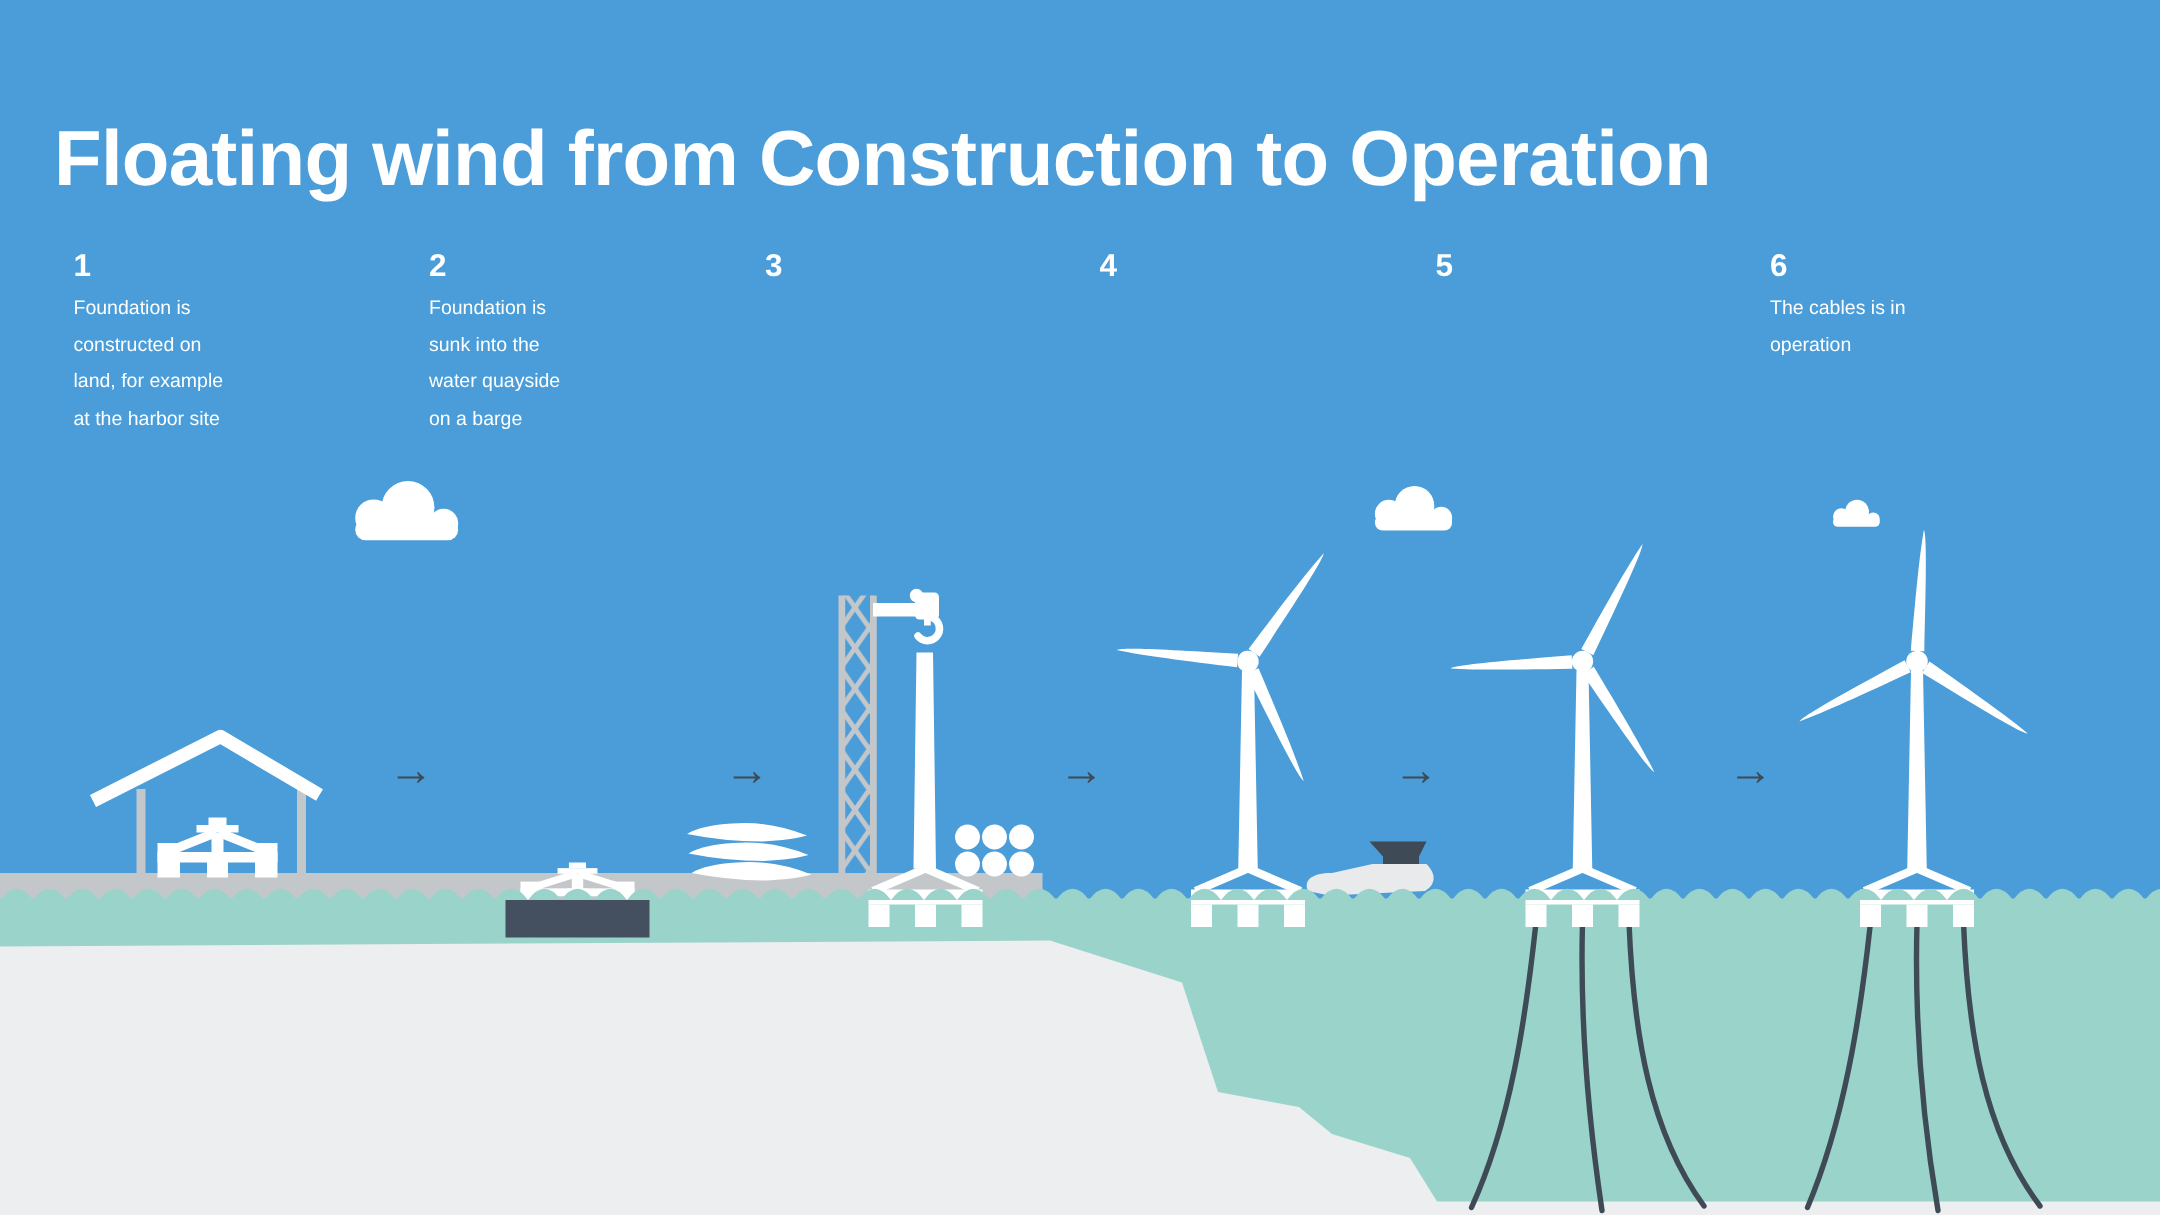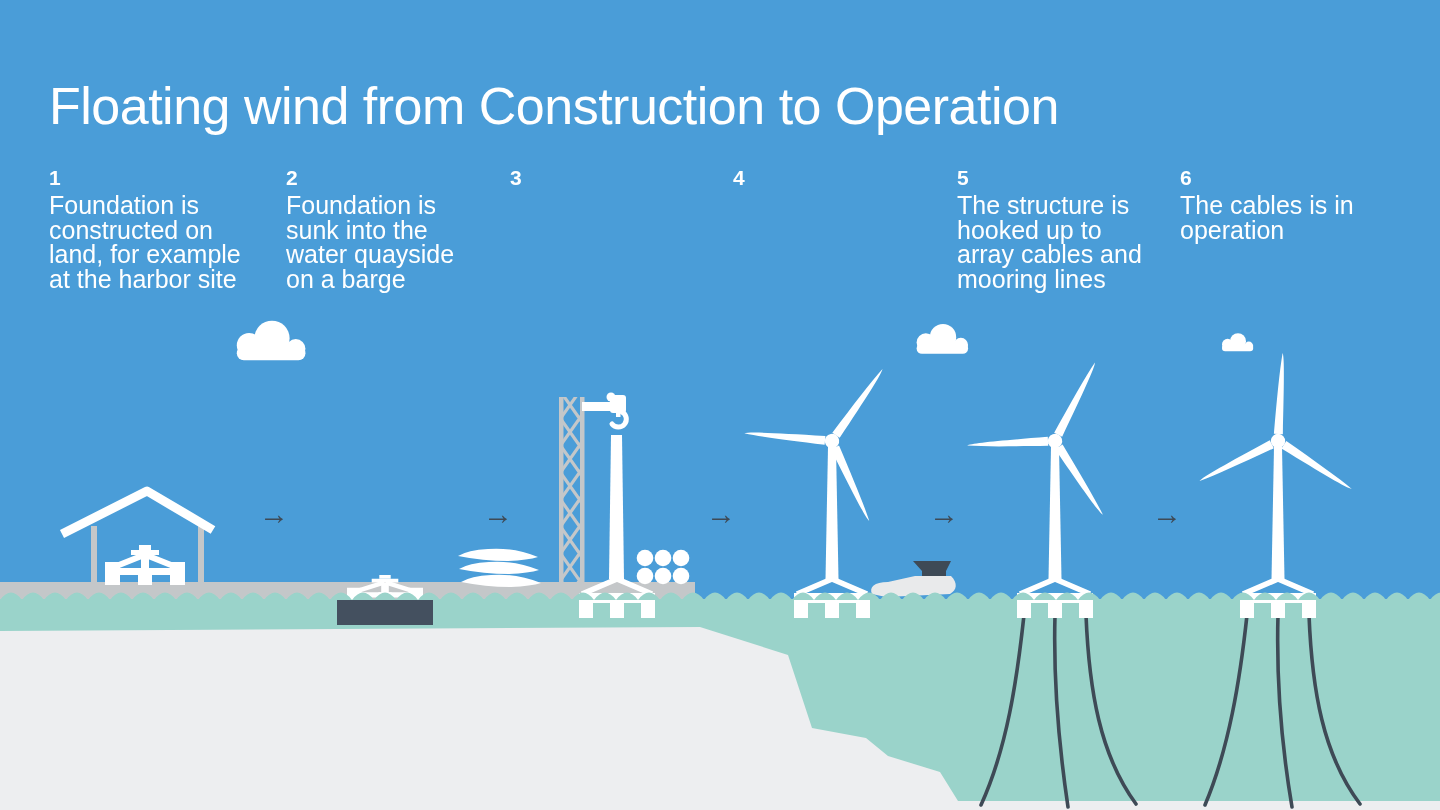--- a/index.html
+++ b/index.html
@@ -7,27 +7,27 @@
     --ink:#3E4A56; --barge:#44505F; --ship:#E9EAEB; --white:#FFFFFF;
   }
   html,body{margin:0;padding:0;}
   .canvas{
     position:relative; width:1440px; height:810px; overflow:hidden;
     background:var(--sky);
     font-family:"Liberation Sans", sans-serif;
   }
   .scene{position:absolute; left:0; top:0; width:1440px; height:810px;}
   .title{
-    position:absolute; left:49px; top:42px; width:1340px;
-    color:var(--white); font-size:52px; font-weight:normal; letter-spacing:-0.5px;
+    position:absolute; left:36px; top:42px; width:1340px;
+    color:var(--white); font-size:52px; font-weight:bold; letter-spacing:-0.5px;
     line-height:1.15;
   }
   .step{position:absolute; top:165px; width:218px; color:var(--white);}
   .step .num{font-size:21px; font-weight:bold; line-height:26px;}
-  .step .txt{font-size:25px; line-height:24.5px; white-space:pre-line; margin-top:2px;}
+  .step .txt{font-size:13px; line-height:24.5px; white-space:pre-line; margin-top:2px;}
   .step1{left:49px;} .step2{left:286px;} .step3{left:510px;}
   .step4{left:733px;} .step5{left:957px;} .step6{left:1180px;}
   .arrow{
     position:absolute; top:499px; color:var(--ink);
     font-size:30px; font-weight:600; line-height:30px;
   }
   .a1{left:259px;} .a2{left:483px;} .a3{left:706px;} .a4{left:929px;} .a5{left:1152px;}
   
   .c-white{fill:var(--white);} .c-sea{fill:var(--sea);} .c-quay{fill:var(--quay);}
   .c-seabed{fill:var(--seabed);} .c-ink{fill:var(--ink);} .c-barge{fill:var(--barge);}
@@ -184,24 +184,20 @@
 on a barge</div>
   </div>
   <div class="step step3">
     <div class="num">3</div>
   </div>
   <div class="step step4">
     <div class="num">4</div>
   </div>
   <div class="step step5">
     <div class="num">5</div>
-    <div class="txt">The structure is
-hooked up to
-array cables and
-mooring lines</div>
   </div>
   <div class="step step6">
     <div class="num">6</div>
     <div class="txt">The cables is in
 operation</div>
   </div>
 
   <span class="arrow a1">→</span>
   <span class="arrow a2">→</span>
   <span class="arrow a3">→</span>

